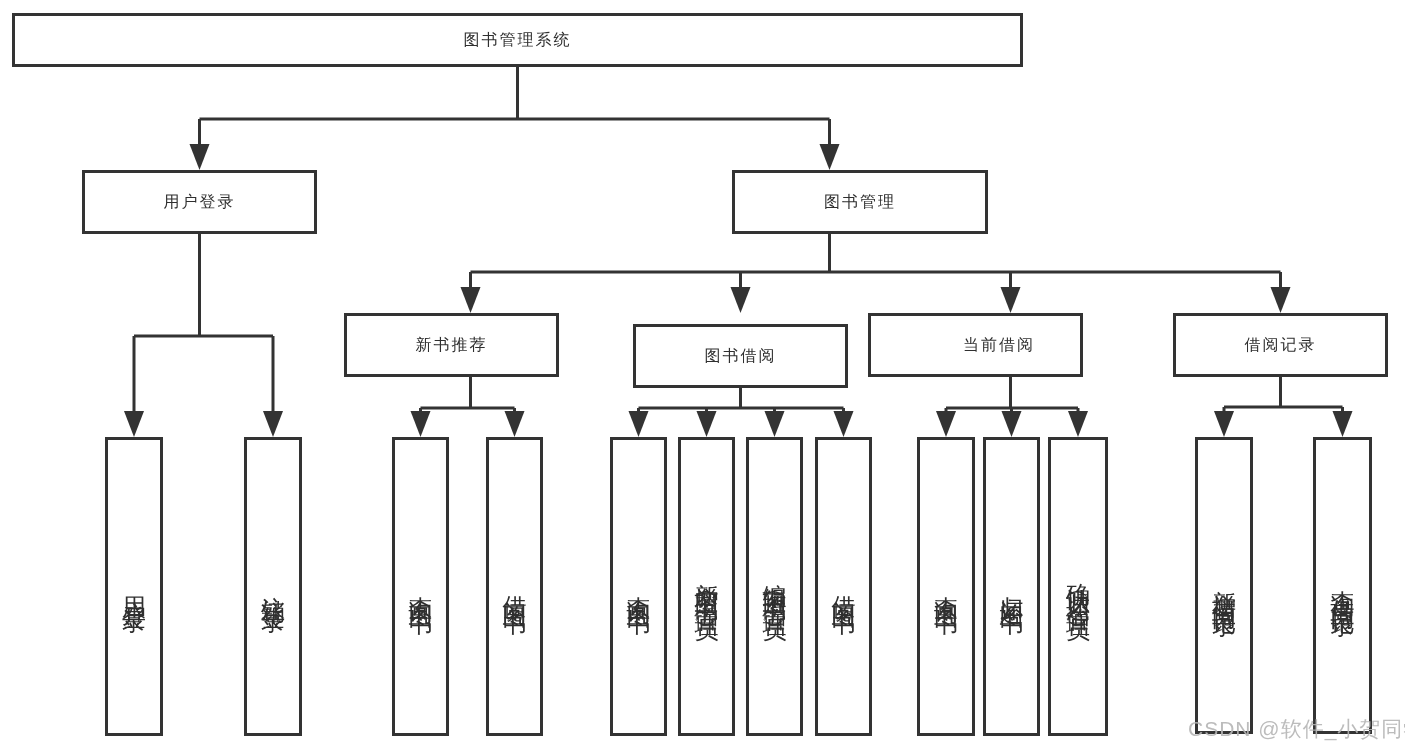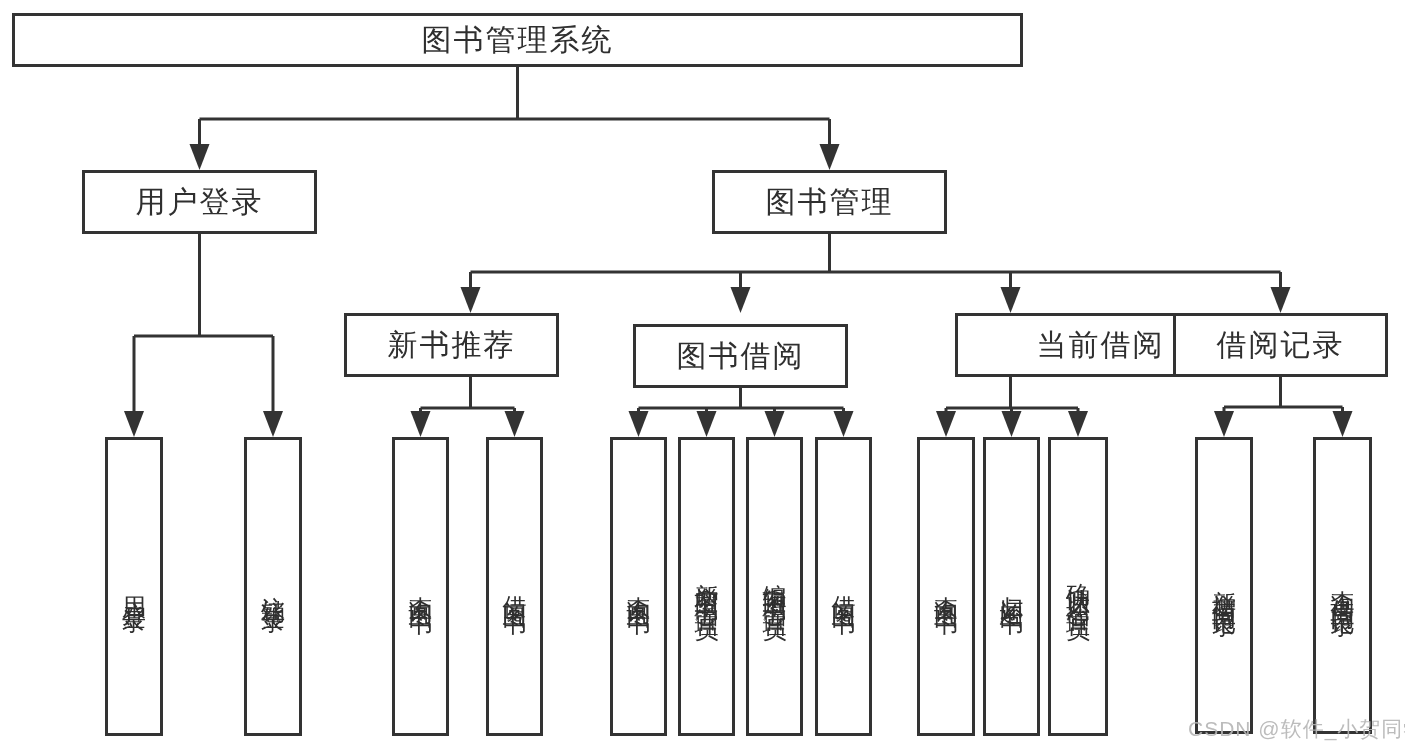--- a/index.html
+++ b/index.html
@@ -20,21 +20,21 @@
   #wires path{stroke:var(--line);stroke-width:3;fill:none;}
   #wires polygon{fill:var(--line);stroke:none;}
   .hbox,.vbox{
     position:absolute;
     box-sizing:border-box;
     border:3px solid var(--line);
     background:var(--background);
     color:var(--text);
     display:flex;align-items:center;justify-content:center;
   }
-  .hbox{font-size:30px;letter-spacing:2px;white-space:nowrap;}
+  .hbox{font-size:16px;letter-spacing:2px;white-space:nowrap;}
   .vbox span{
     writing-mode:vertical-rl;
     text-orientation:mixed;
     font-size:24px;
     letter-spacing:5px;
     line-height:1;
     white-space:nowrap;
   }
   .watermark{
     position:absolute;
@@ -115,31 +115,31 @@
       <polygon points="1332.5,411 1352.5,411 1342.5,437"></polygon>
   </svg>
 
   <div class="hbox" style="left:12px;top:13px;width:1011px;height:54px;">
     <span>图书管理系统</span>
   </div>
 
   <div class="hbox" style="left:82px;top:170px;width:235px;height:64px;">
     <span>用户登录</span>
   </div>
-  <div class="hbox" style="left:712px;top:170px;width:235px;height:64px;">
+  <div class="hbox" style="left:732px;top:170px;width:256px;height:64px;">
     <span>图书管理</span>
   </div>
 
   <div class="hbox" style="left:344px;top:313px;width:215px;height:64px;">
     <span>新书推荐</span>
   </div>
   <div class="hbox" style="left:633px;top:313px;width:215px;height:64px;margin-top:11px;">
     <span>图书借阅</span>
   </div>
-  <div class="hbox" style="left:955px;top:313px;width:244px;height:64px;padding-left:47px;">
+  <div class="hbox" style="left:868px;top:313px;width:215px;height:64px;padding-left:47px;">
     <span>当前借阅</span>
   </div>
   <div class="hbox" style="left:1173px;top:313px;width:215px;height:64px;">
     <span>借阅记录</span>
   </div>
 
   <div class="vbox" style="left:105px;top:437px;width:58px;height:299px;">
     <span>用户登录</span>
   </div>
   <div class="vbox" style="left:244px;top:437px;width:58px;height:299px;">

